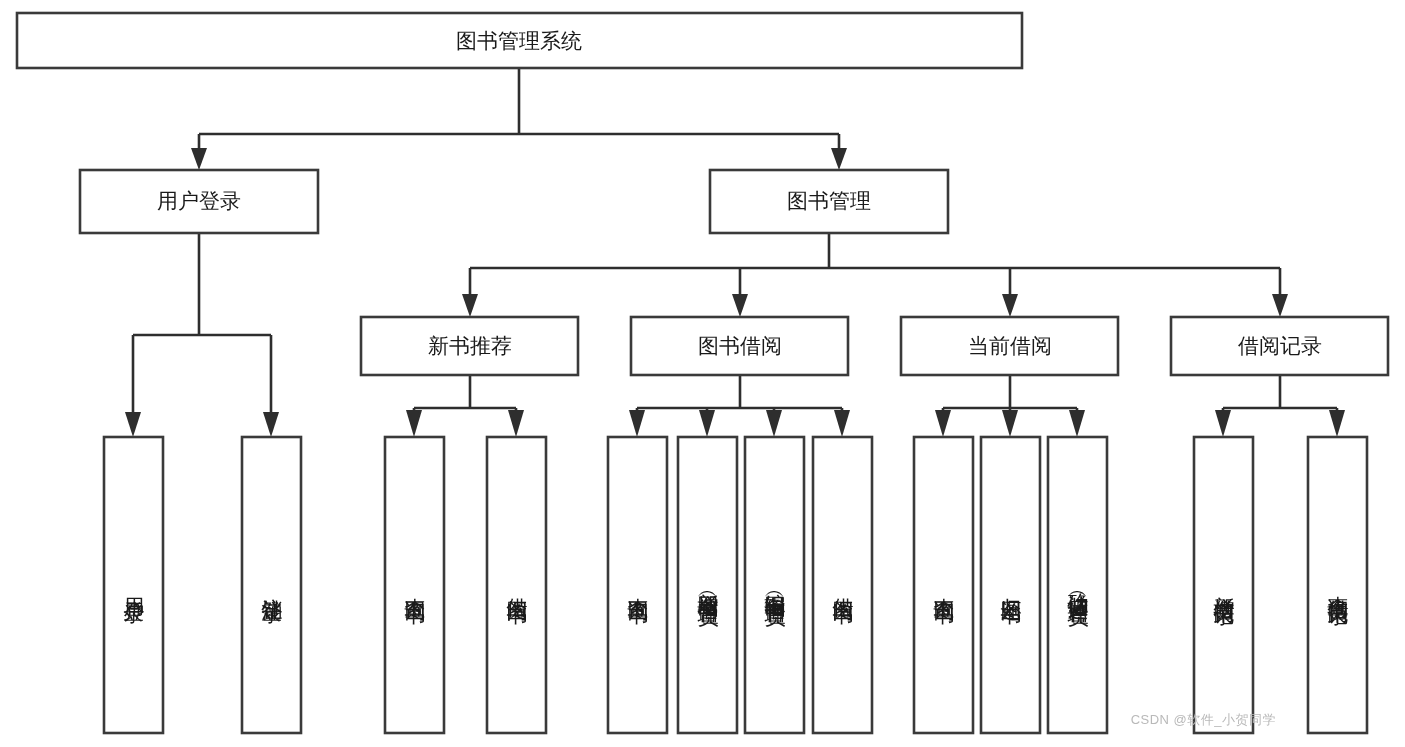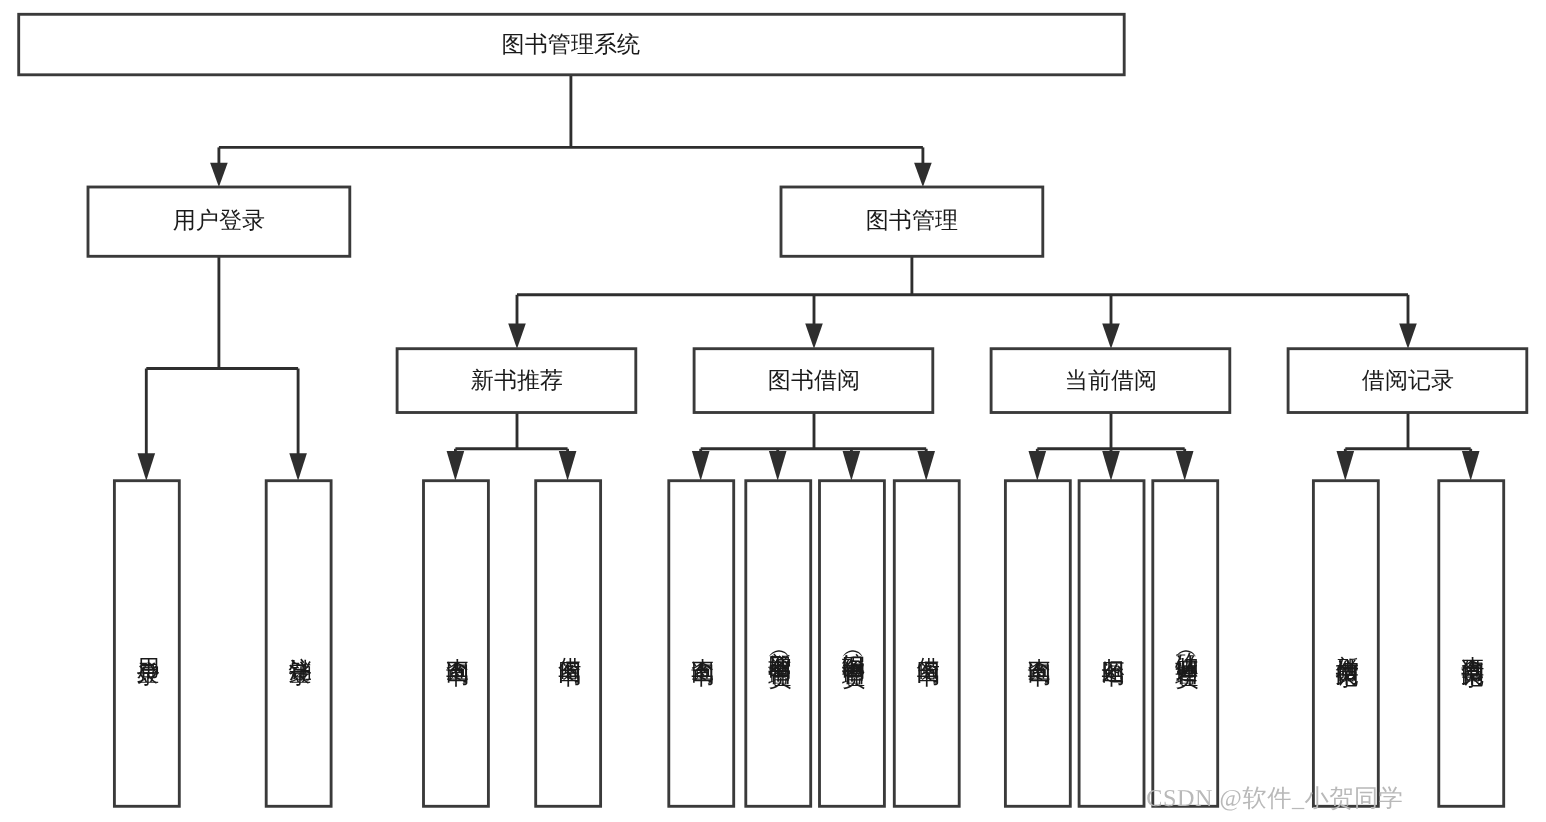--- a/index.html
+++ b/index.html
@@ -63,23 +63,23 @@
     letter-spacing: 2px;
     display: flex;
     align-items: center;
     justify-content: center;
     white-space: nowrap;
     pointer-events: none;
   }
   .watermark {
     position: absolute;
     right: 8px;
-    bottom: 6px;
-    font-family: Liberation Serif, serif;
-    font-size: 22px;
+    bottom: 18px;
+    font-family: Liberation Sans, sans-serif;
+    font-size: 13px;
     color: #b9b9b9;
     letter-spacing: 0.5px;
     white-space: nowrap;
   }
 </style>
 </head>
 <body>
 
 <div id="diagram-root">
 

